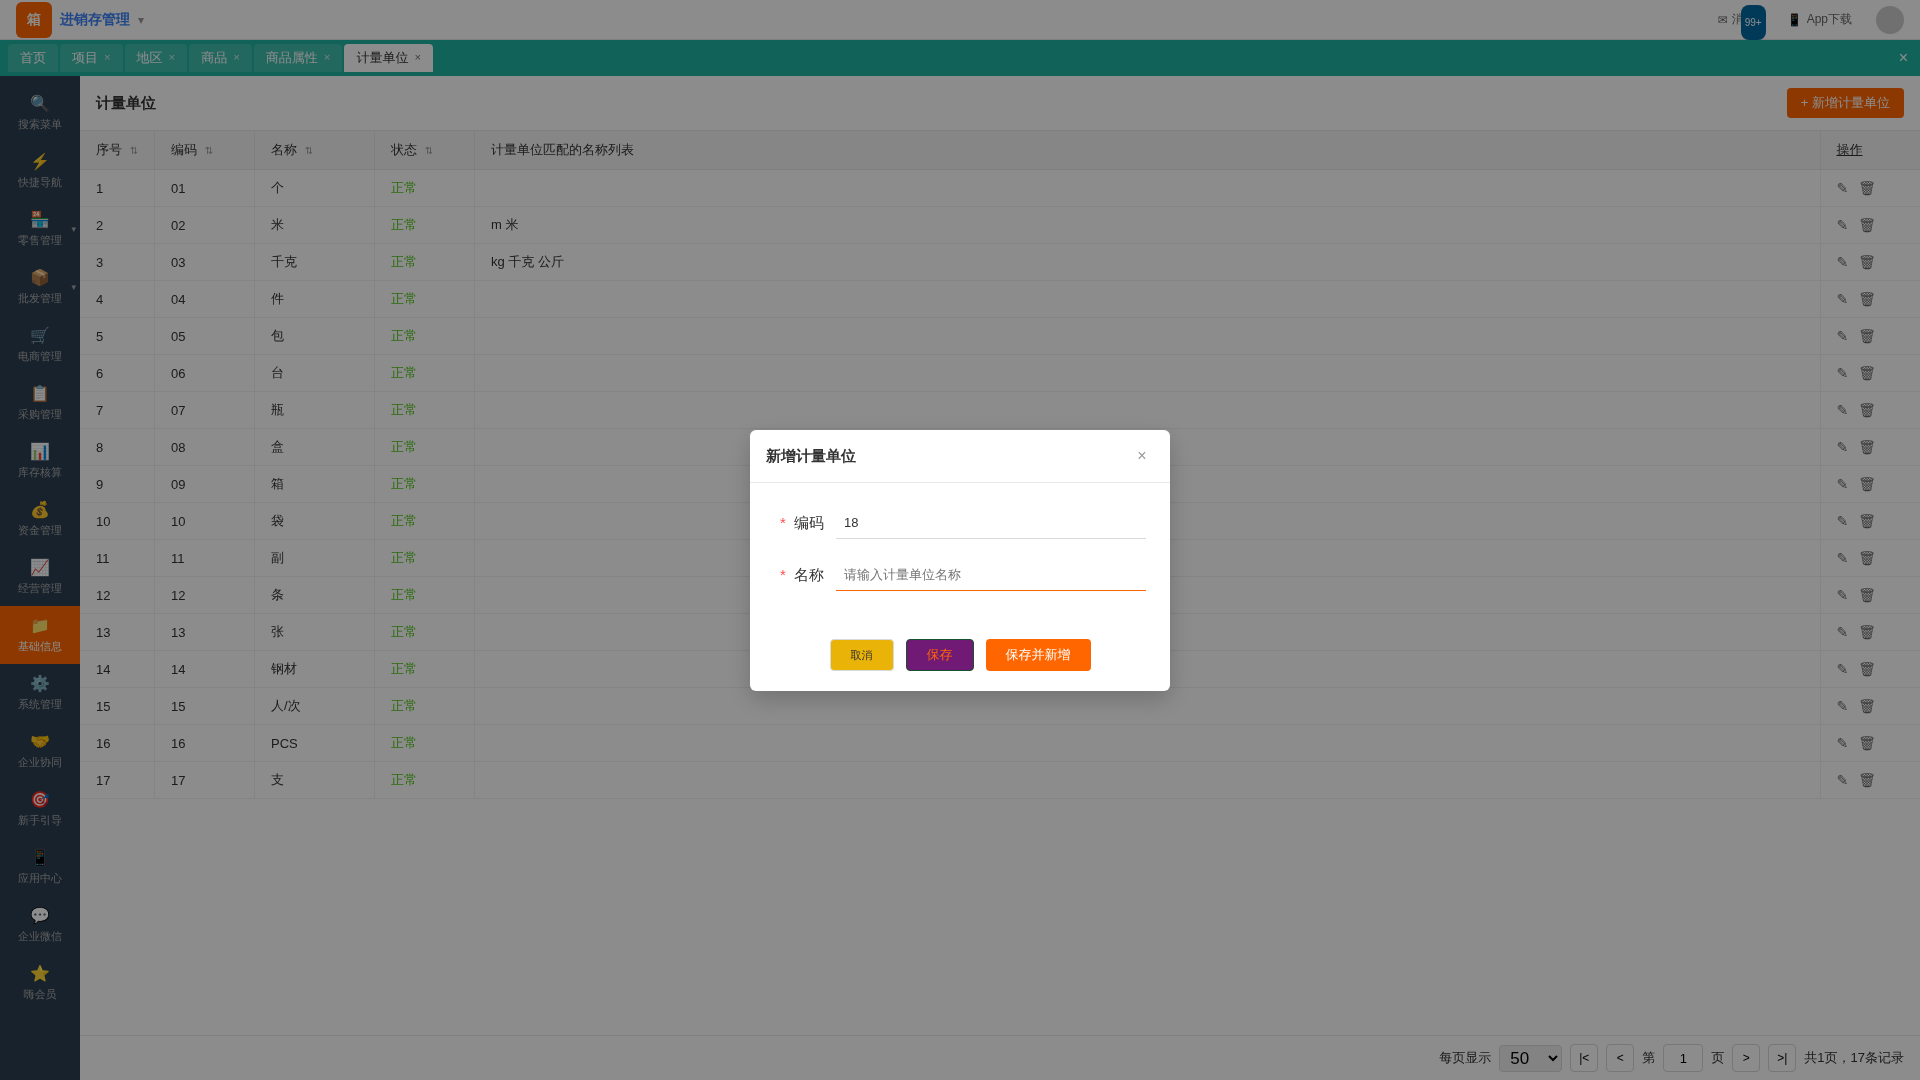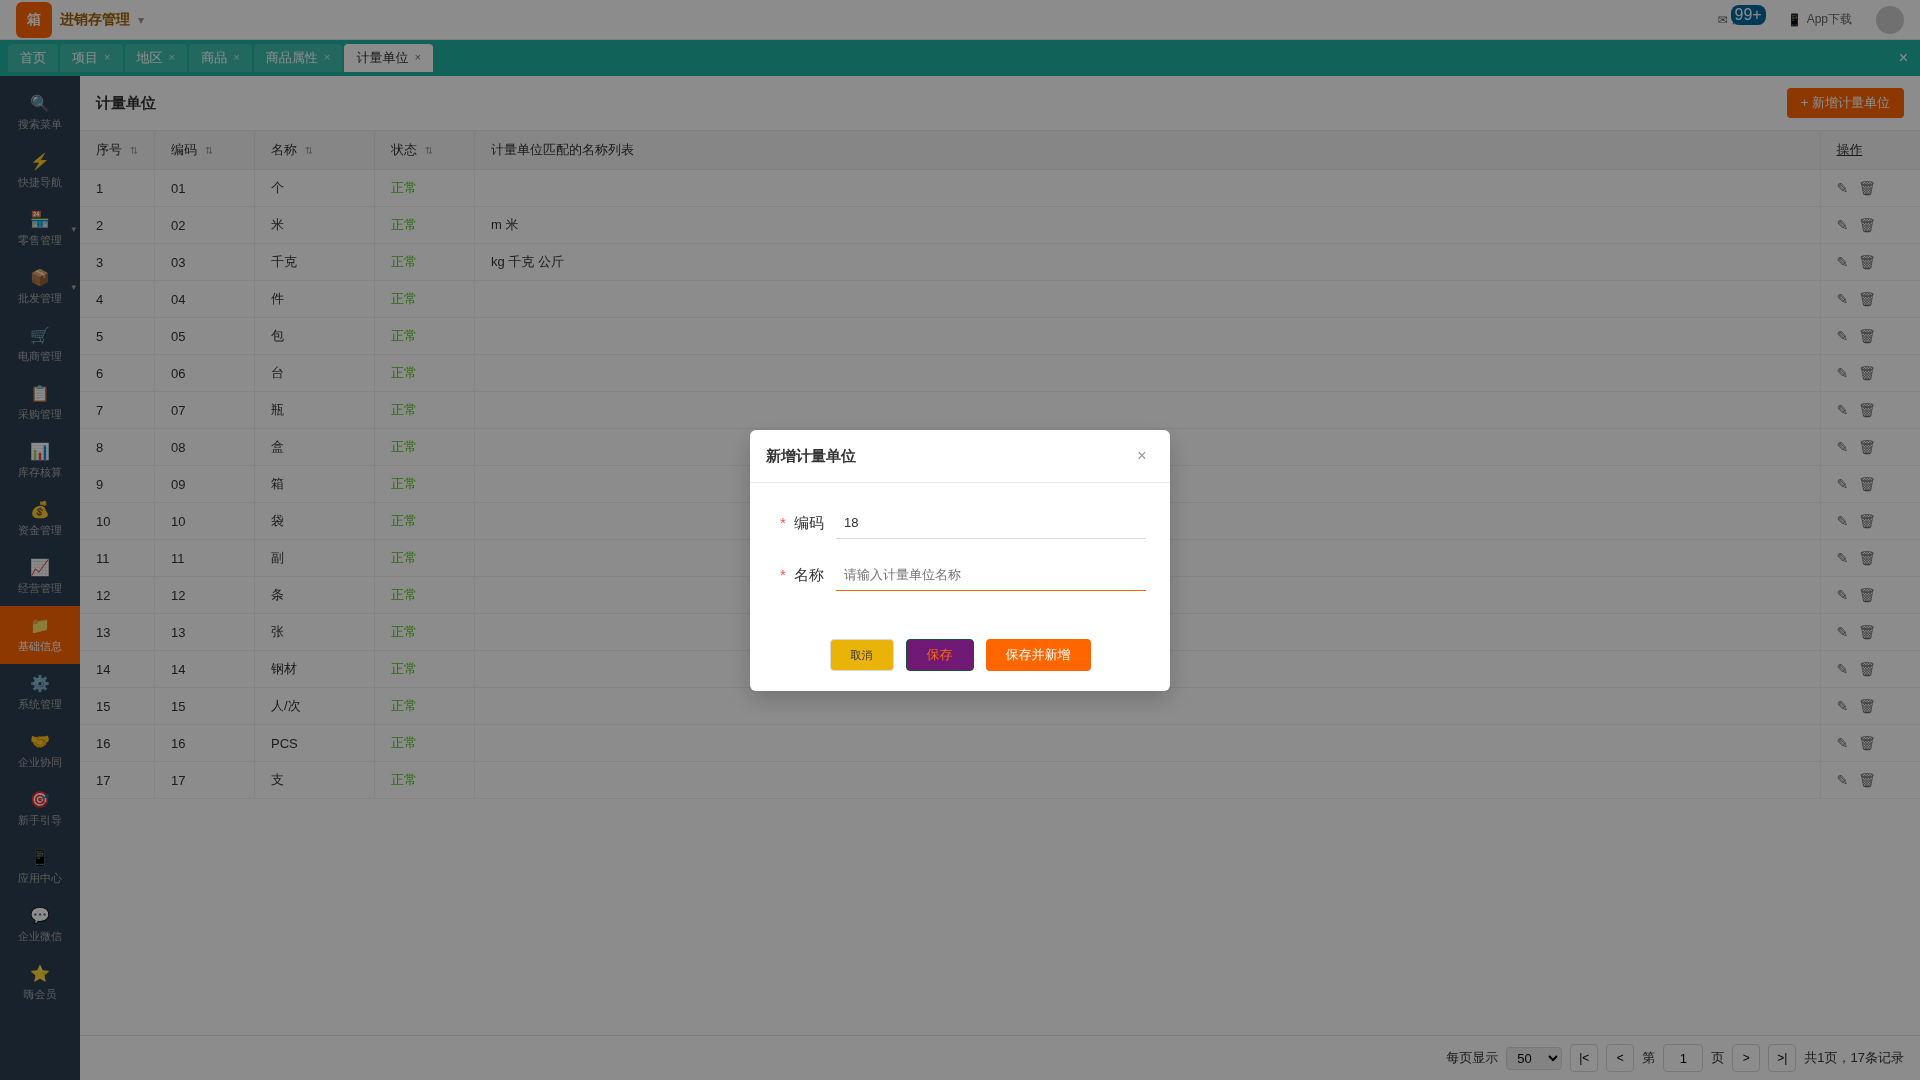--- a/index.html
+++ b/index.html
@@ -25,21 +25,21 @@
       height: 36px;
       background: #ff6600;
       border-radius: 6px;
       display: flex;
       align-items: center;
       justify-content: center;
       color: white;
       font-weight: bold;
       font-size: 14px;
     }
-    .logo-text { font-size: 14px; font-weight: bold; color: #a16207; }
+    .logo-text { font-size: 14px; font-weight: bold; color: #3b82f6; }
     .header-right {
       display: flex;
       align-items: center;
       gap: 16px;
     }
     .header-btn {
       display: flex;
       align-items: center;
       gap: 4px;
       font-size: 12px;
@@ -48,23 +48,23 @@
       padding: 4px 8px;
       border-radius: 4px;
       position: relative;
     }
     .badge {
       position: absolute;
       top: -2px;
       right: -2px;
       background: #0369a1;
       color: white;
-      font-size: 16px;
+      font-size: 10px;
       border-radius: 8px;
-      padding: 1px 4px;
+      padding: 12px 4px;
       min-width: 16px;
       text-align: center;
     }
     .avatar {
       width: 28px;
       height: 28px;
       background: #ccc;
       border-radius: 50%;
     }
 
@@ -239,21 +239,21 @@
       align-items: center;
       justify-content: flex-end;
       gap: 8px;
       font-size: 13px;
       color: #333;
     }
     .page-size-select {
       border: 1px solid #d9d9d9;
       border-radius: 4px;
       padding: 2px 6px;
-      font-size: 13px;
+      font-size: 17px;
     }
     .page-btn {
       width: 28px;
       height: 28px;
       border: 1px solid #d9d9d9;
       background: white;
       border-radius: 4px;
       cursor: pointer;
       display: flex;
       align-items: center;

